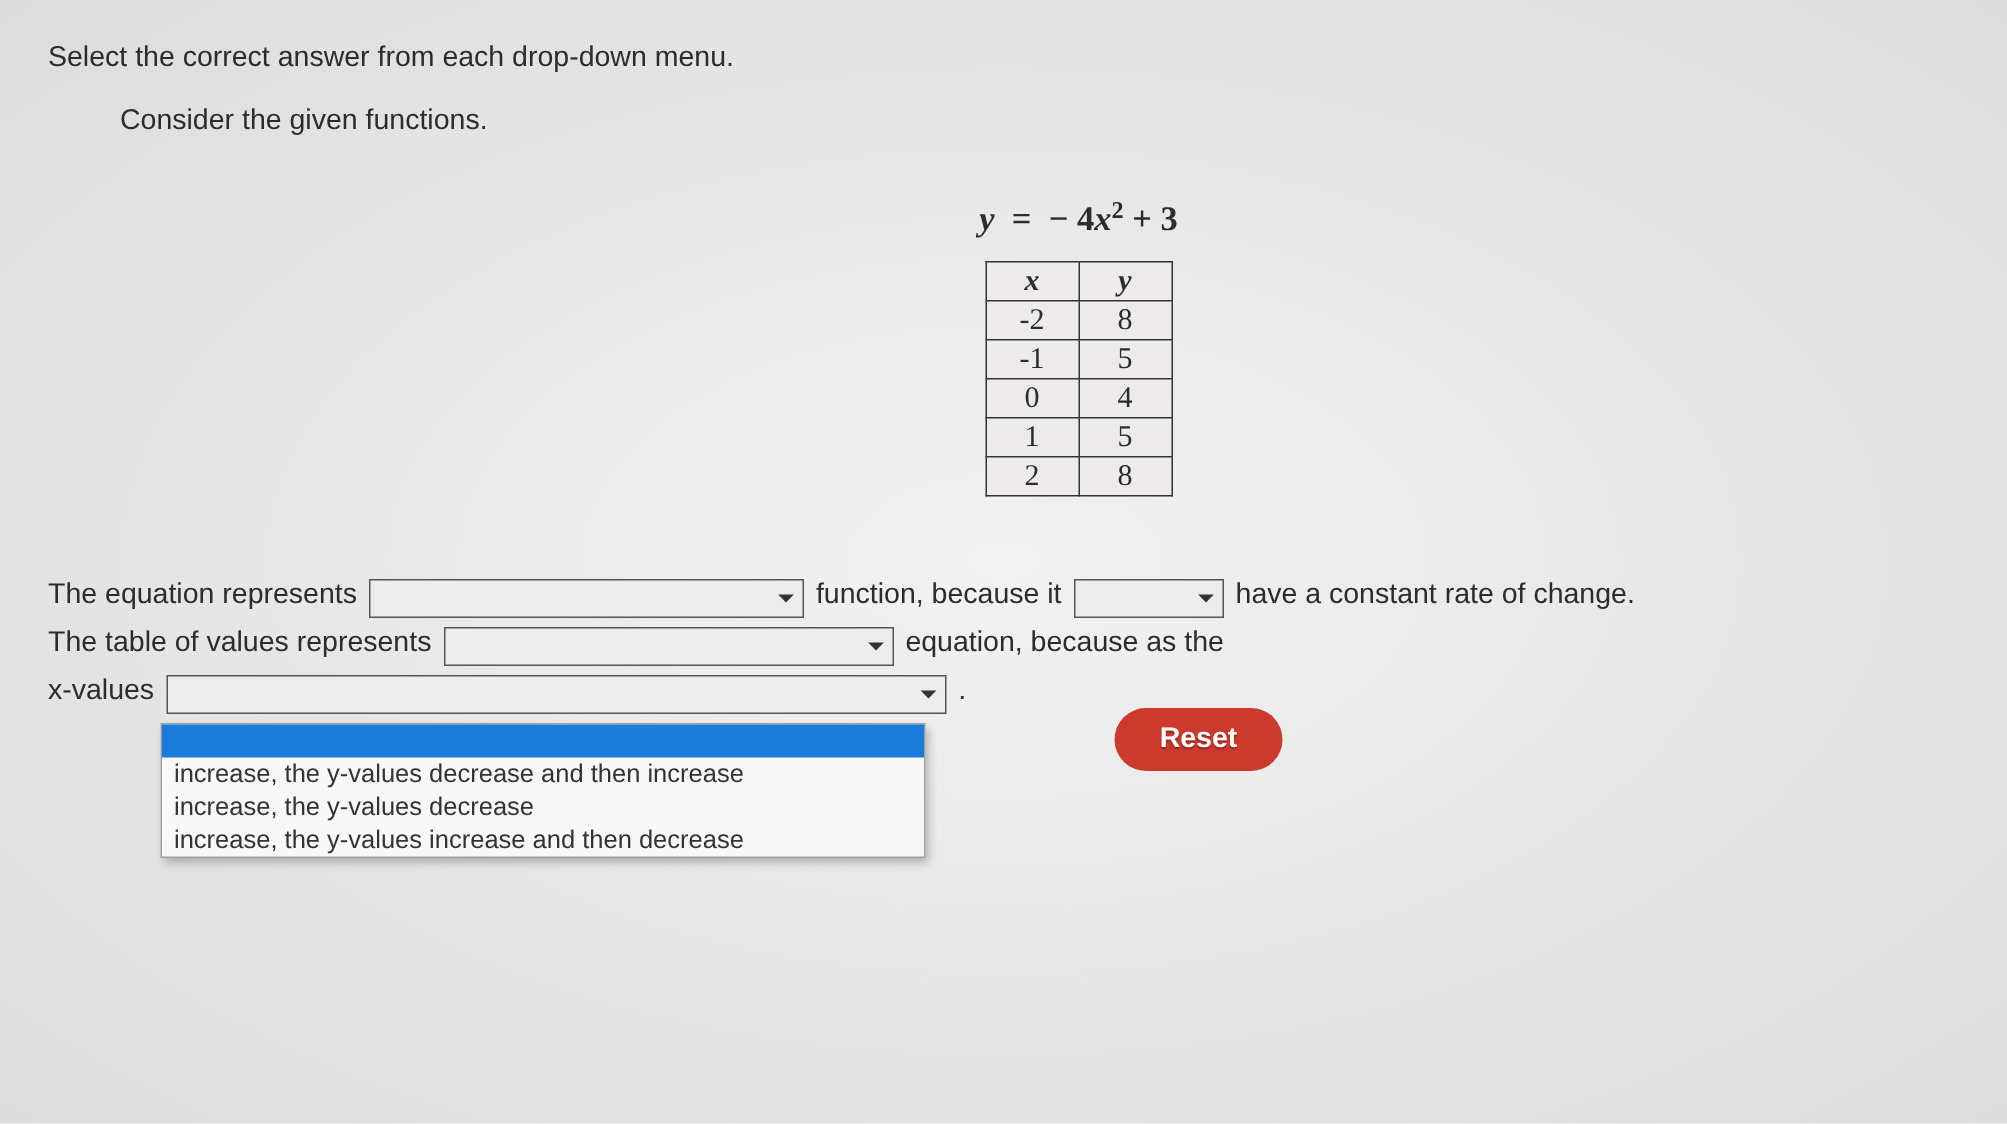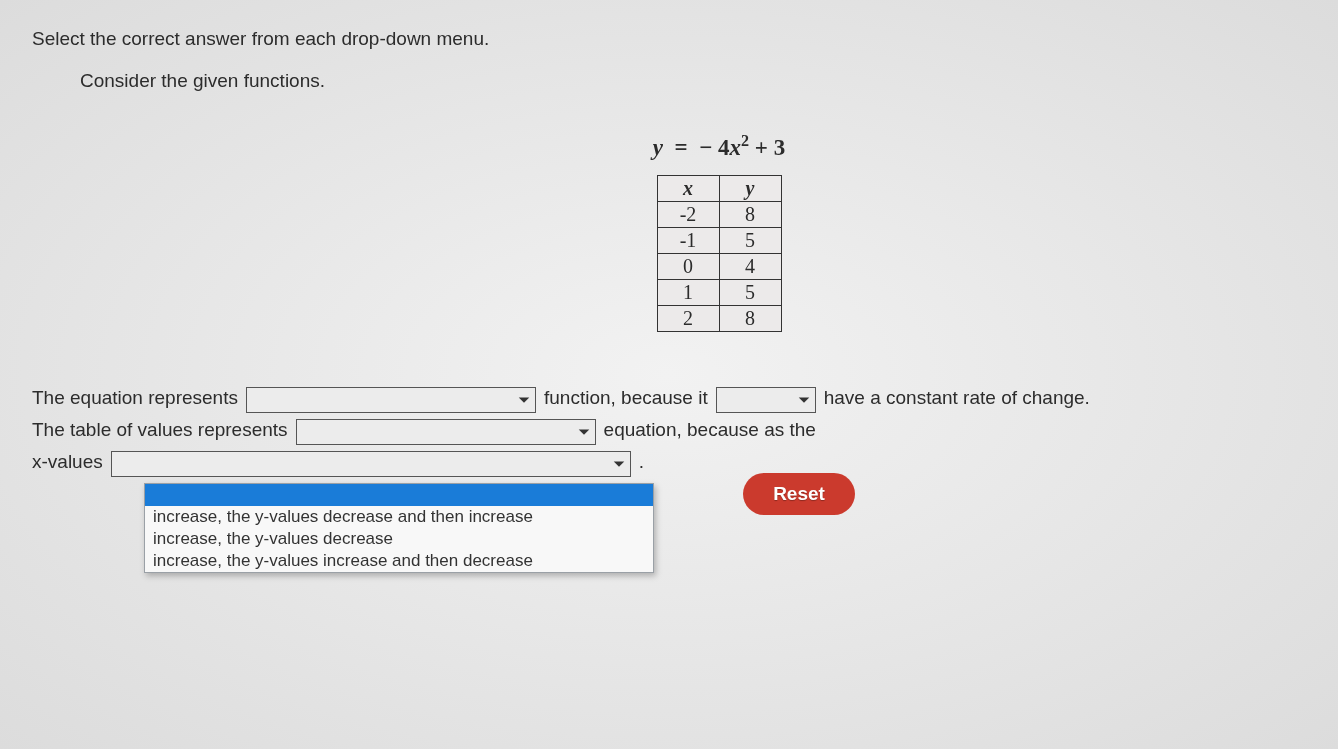--- a/index.html
+++ b/index.html
@@ -65,21 +65,21 @@
     color: #333;
     position: relative;
   }
   .sel svg { width: 14px; height: 14px; }
   .sel.w-lg { width: 290px; }
   .sel.w-md { width: 300px; }
   .sel.w-sm { width: 100px; }
   .sel.w-xl { width: 520px; }
   .dropdown-zone {
     position: relative;
-    margin-left: 112px;
+    margin-left: 75px;
     margin-top: 4px;
     width: 559px;
   }
   .dd-list {
     border: 1px solid #9aa0a6;
     background: #f8f8f8;
     box-shadow: 2px 3px 6px rgba(0,0,0,0.25);
     font-size: 17px;
     width: 510px;
   }

